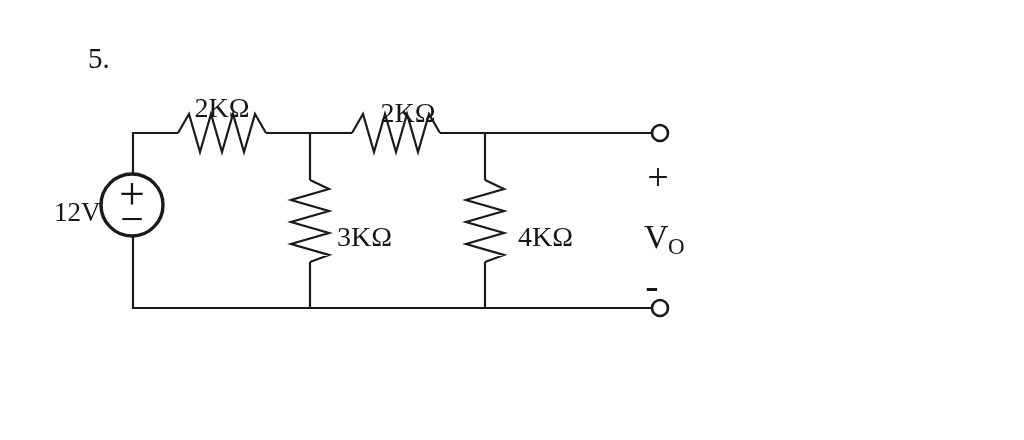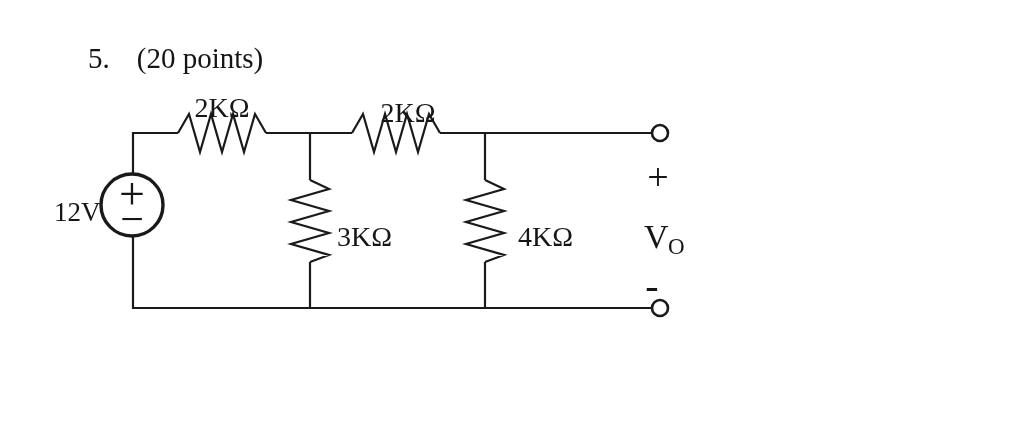--- a/index.html
+++ b/index.html
@@ -38,21 +38,20 @@
     fill: #161616;
   }
 </style>
 </head>
 <body>
 
 <div class="page">
 
   <div class="title-row">
     <span class="t-number">5.</span>
-    <span class="t-points">(20 points)</span>
   </div>
 
   <svg class="circuit-svg" width="1024" height="440" viewBox="0 0 1024 440" xmlns="http://www.w3.org/2000/svg">
 
     <path d="M133,174 V133 H178
              M266,133 H352
              M440,133 H652
              M133,236 V308 H652
              M310,133 V180
              M310,262 V308

